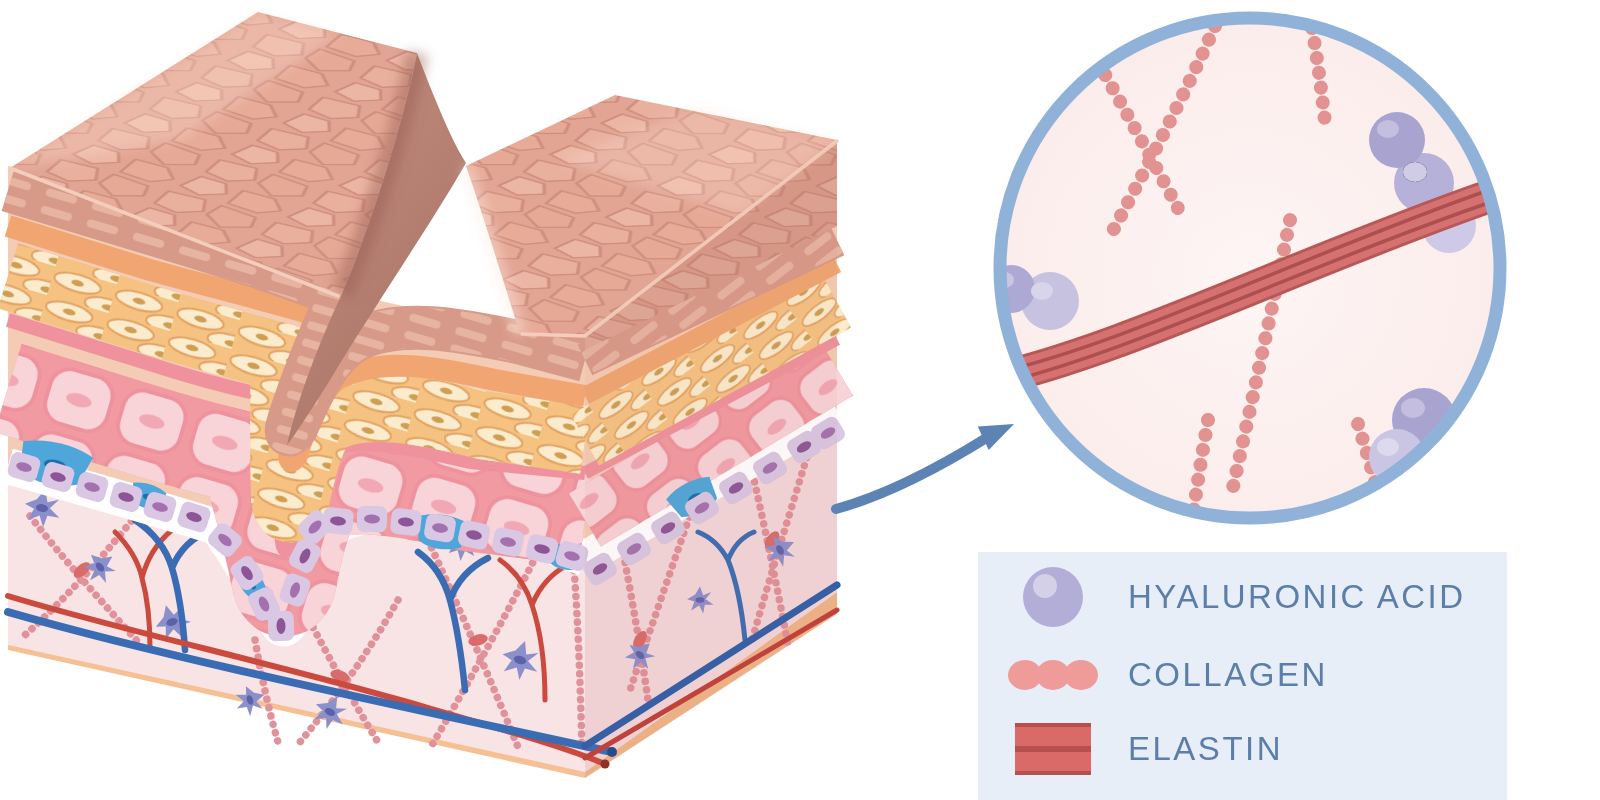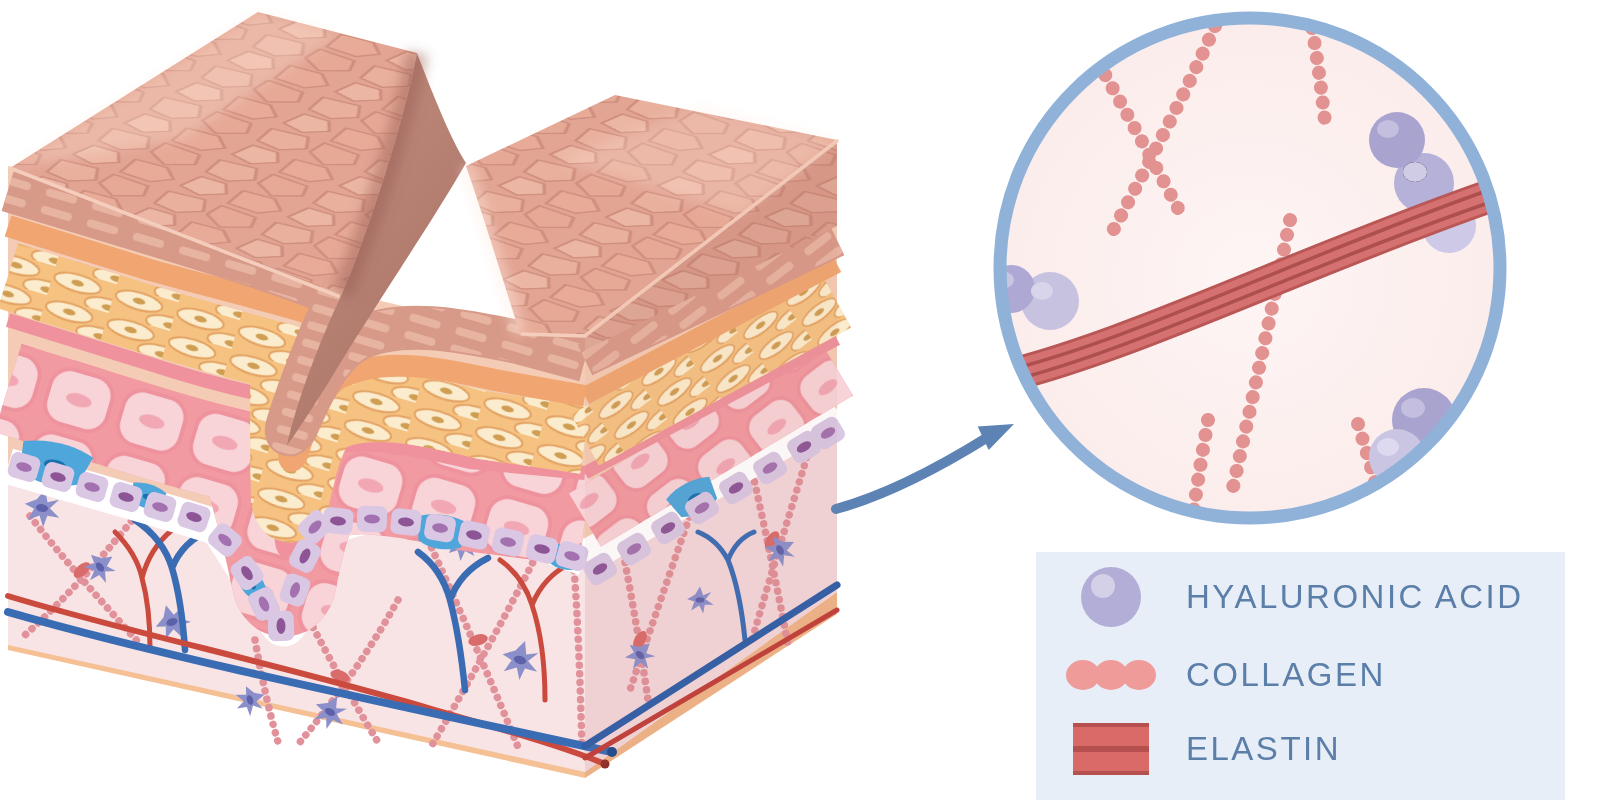--- a/index.html
+++ b/index.html
@@ -1,19 +1,19 @@
 <!DOCTYPE html>
 <html><head>
 <meta charset="utf-8">
 <style>
   html,body{margin:0;padding:0;background:#fff;}
   .canvas{position:relative;width:1600px;height:800px;background:#fff;overflow:hidden;
           font-family:"Liberation Sans",sans-serif;}
   .scene{position:absolute;left:0;top:0;}
-  .legend{position:absolute;left:1036px;top:552px;width:529px;height:248px;
+  .legend{position:absolute;left:978px;top:552px;width:529px;height:248px;
           background:#e8eef7;}
   .legend-row{position:absolute;left:0;width:529px;height:70px;display:flex;align-items:center;}
   .legend-row.r1{top:10px}.legend-row.r2{top:88px}.legend-row.r3{top:162px}
   .legend-icon{width:150px;display:flex;justify-content:center;align-items:center;flex:0 0 150px;}
   .legend-label{color:#5b7fa9;font-size:33px;letter-spacing:2.5px;white-space:nowrap;}
 </style>
 </head>
 <body>
 
 <div class="canvas">

